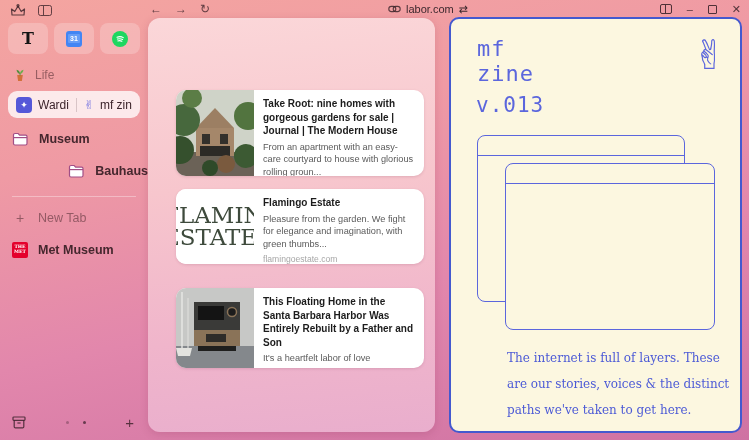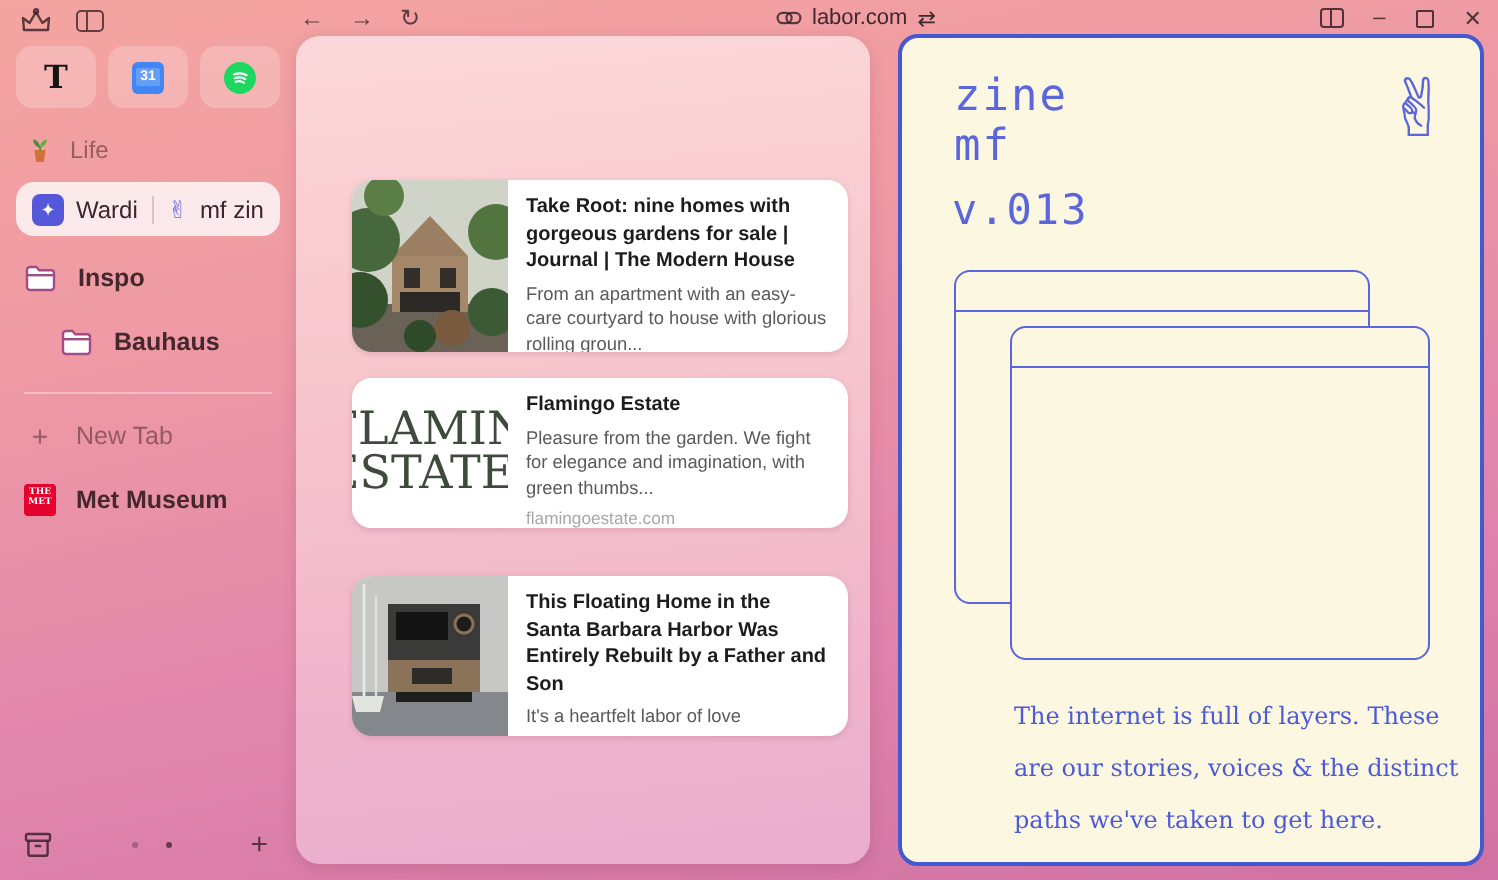--- a/index.html
+++ b/index.html
@@ -32,21 +32,21 @@
   .gcal span { color:#fff; font-size:7px; font-weight:bold; background:#669df6; padding:1px 2px; border-radius:1px; }
   .spotify { width:16px; height:16px; background:#1ed760; border-radius:50%; display:flex; align-items:center; justify-content:center; }
   .space-row { display:flex; align-items:center; gap:9px; margin:12px 0 0 14px; height:18px; color:rgba(96,53,58,.62); font-size:12px; font-weight:400; }
   .pill { margin:7px 8px 0 8px; height:27px; background:rgba(255,255,255,.78); border-radius:9px; display:flex; align-items:center; padding:0 8px; gap:7px; cursor:pointer; }
   .pill .seg { display:flex; align-items:center; gap:6px; font-size:12px; color:#3c242b; white-space:nowrap; overflow:hidden; }
   .pill .seg-left { flex:1 1 52%; }
   .pill .vdiv { width:1px; height:14px; background:rgba(60,30,40,.18); }
   .wardin-ic { width:16px; height:16px; border-radius:4px; background:#5558d8; color:#fff; font-size:9px; display:flex; align-items:center; justify-content:center; flex:none; }
   .peace-sm { color:#6a6ae0; font-size:12px; font-family:"DejaVu Sans", sans-serif; }
   .side-row { display:flex; align-items:center; gap:10px; margin:10px 0 0 12px; height:22px; font-size:12.5px; font-weight:600; color:#45272e; cursor:pointer; }
-  .side-row.indent { margin-left:30px; }
+  .side-row.indent { margin-left:30px;justify-content:flex-end; }
   .side-div { height:1px; background:rgba(255,255,255,.35); margin:14px 12px 0 12px; }
   .side-row.muted { color:rgba(90,50,56,.6); font-weight:500; }
   .plus-g { font-size:14px; font-weight:400; width:16px; text-align:center; }
   .met-ic { width:16px; height:16px; background:#e4012d; border-radius:2px; color:#fff; font-family:"DejaVu Serif", serif; font-size:4.5px; font-weight:bold; display:flex; flex-direction:column; align-items:center; justify-content:center; line-height:1.1; flex:none; }
   .side-bottom { position:absolute; left:12px; right:14px; bottom:9px; display:flex; align-items:center; justify-content:space-between; }
   .dots { display:flex; gap:14px; align-items:center; }
   .dot { width:3px; height:3px; border-radius:50%; }
   .dot.d1 { background:rgba(40,20,28,.30); }
   .dot.d2 { background:rgba(40,20,28,.65); }
   .plus-bottom { color:rgba(55,30,38,.8); font-size:15px; cursor:pointer; }
@@ -164,21 +164,21 @@
       </span>
     </div>
 
     <div class="side-row">
       <span style="display:inline-flex;">
         <svg width="17" height="14" viewBox="0 0 17 14">
           <path d="M1.5 3 a1.5 1.5 0 0 1 1.5 -1.5 h3.2 l1.4 1.6 h6 a1.4 1.4 0 0 1 1.4 1.4 v7 a1.5 1.5 0 0 1 -1.5 1.5 h-10.5 a1.5 1.5 0 0 1 -1.5 -1.5 Z" fill="#fff" stroke="#a14e86" stroke-width="1.2"></path>
           <path d="M1.5 5.6 h13.5" stroke="#a14e86" stroke-width="1.2"></path>
         </svg>
       </span>
-      <span>Inspo</span>
+      <span>Museum</span>
     </div>
 
     <div class="side-row indent">
       <span style="display:inline-flex;">
         <svg width="17" height="14" viewBox="0 0 17 14">
           <path d="M1.5 3 a1.5 1.5 0 0 1 1.5 -1.5 h3.2 l1.4 1.6 h6 a1.4 1.4 0 0 1 1.4 1.4 v7 a1.5 1.5 0 0 1 -1.5 1.5 h-10.5 a1.5 1.5 0 0 1 -1.5 -1.5 Z" fill="#fff" stroke="#a14e86" stroke-width="1.2"></path>
           <path d="M1.5 5.6 h13.5" stroke="#a14e86" stroke-width="1.2"></path>
         </svg>
       </span>
       <span>Bauhaus</span>
@@ -276,22 +276,22 @@
       <div class="card-body">
         <div class="card-title">This Floating Home in the Santa Barbara Harbor Was Entirely Rebuilt by a Father and Son</div>
         <div class="card-desc">It's a heartfelt labor of love</div>
 
       </div>
     </div>
   </div>
 
   <div class="zine">
     <div class="zine-title">
+      <div>mf</div>
       <div>zine</div>
-      <div>mf</div>
     </div>
     <div class="zine-version">v.013</div>
     <div class="peace-big">✌</div>
 
     <div class="wframe wf-back">
         <div class="bar"></div>
       </div>
     <div class="wframe wf-front">
         <div class="bar"></div>
       </div>

